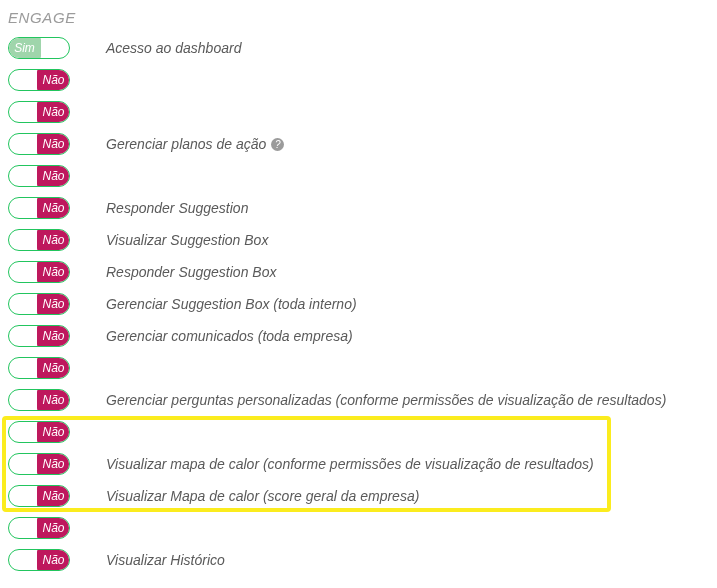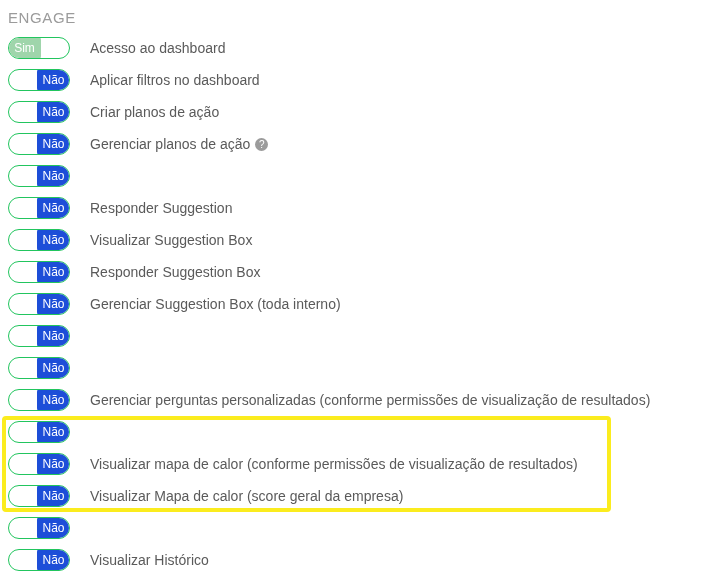--- a/index.html
+++ b/index.html
@@ -13,20 +13,21 @@
     font-family: "Liberation Sans", sans-serif;
     color: #555555;
     overflow: hidden;
   }
   .panel {
     position: relative;
     width: 624px;
     height: 588px;
     box-sizing: border-box;
     padding: 0;
+    font-style: italic;
   }
   .section-title {
     font-size: 15px;
     color: #9b9b9b;
     letter-spacing: 0.6px;
     padding: 9px 0 6px 8px;
     font-weight: normal;
   }
   .perm-list {
     position: relative;
@@ -62,27 +63,27 @@
     font-size: 12px;
     color: #ffffff;
     border-radius: 3px;
   }
   .toggle.on .knob {
     left: -1px;
     background: #9fd5ab;
   }
   .toggle.off .knob {
     right: -1px;
-    background: #1d4ed8;
+    background: #be185d;
     text-align: center;
   }
   .perm-label {
     font-size: 14px;
     color: #5a5a5a;
-    margin-left: 20px;
+    margin-left: 36px;
     white-space: nowrap;
   }
   .help-icon {
     display: inline-block;
     width: 13px;
     height: 13px;
     border-radius: 50%;
     background: #9b9b9b;
     color: #ffffff;
     font-size: 10px;
@@ -117,27 +118,25 @@
       <div class="perm-row">
         <div class="toggle on">
           <span class="knob">Sim</span>
         </div>
         <span class="perm-label">Acesso ao dashboard</span>
       </div>
       <div class="perm-row">
         <div class="toggle off">
           <span class="knob">Não</span>
         </div>
-        <span class="perm-label">Aplicar filtros no dashboard</span>
-      </div>
-      <div class="perm-row">
-        <div class="toggle off">
-          <span class="knob">Não</span>
-        </div>
-        <span class="perm-label">Criar planos de ação</span>
+      </div>
+      <div class="perm-row">
+        <div class="toggle off">
+          <span class="knob">Não</span>
+        </div>
       </div>
       <div class="perm-row">
         <div class="toggle off">
           <span class="knob">Não</span>
         </div>
         <span class="perm-label">Gerenciar planos de ação<span class="help-icon">?</span></span>
       </div>
       <div class="perm-row">
         <div class="toggle off">
           <span class="knob">Não</span>
@@ -164,20 +163,21 @@
       <div class="perm-row">
         <div class="toggle off">
           <span class="knob">Não</span>
         </div>
         <span class="perm-label">Gerenciar Suggestion Box (toda interno)</span>
       </div>
       <div class="perm-row">
         <div class="toggle off">
           <span class="knob">Não</span>
         </div>
+        <span class="perm-label">Gerenciar comunicados (toda empresa)</span>
       </div>
       <div class="perm-row">
         <div class="toggle off">
           <span class="knob">Não</span>
         </div>
       </div>
       <div class="perm-row">
         <div class="toggle off">
           <span class="knob">Não</span>
         </div>

